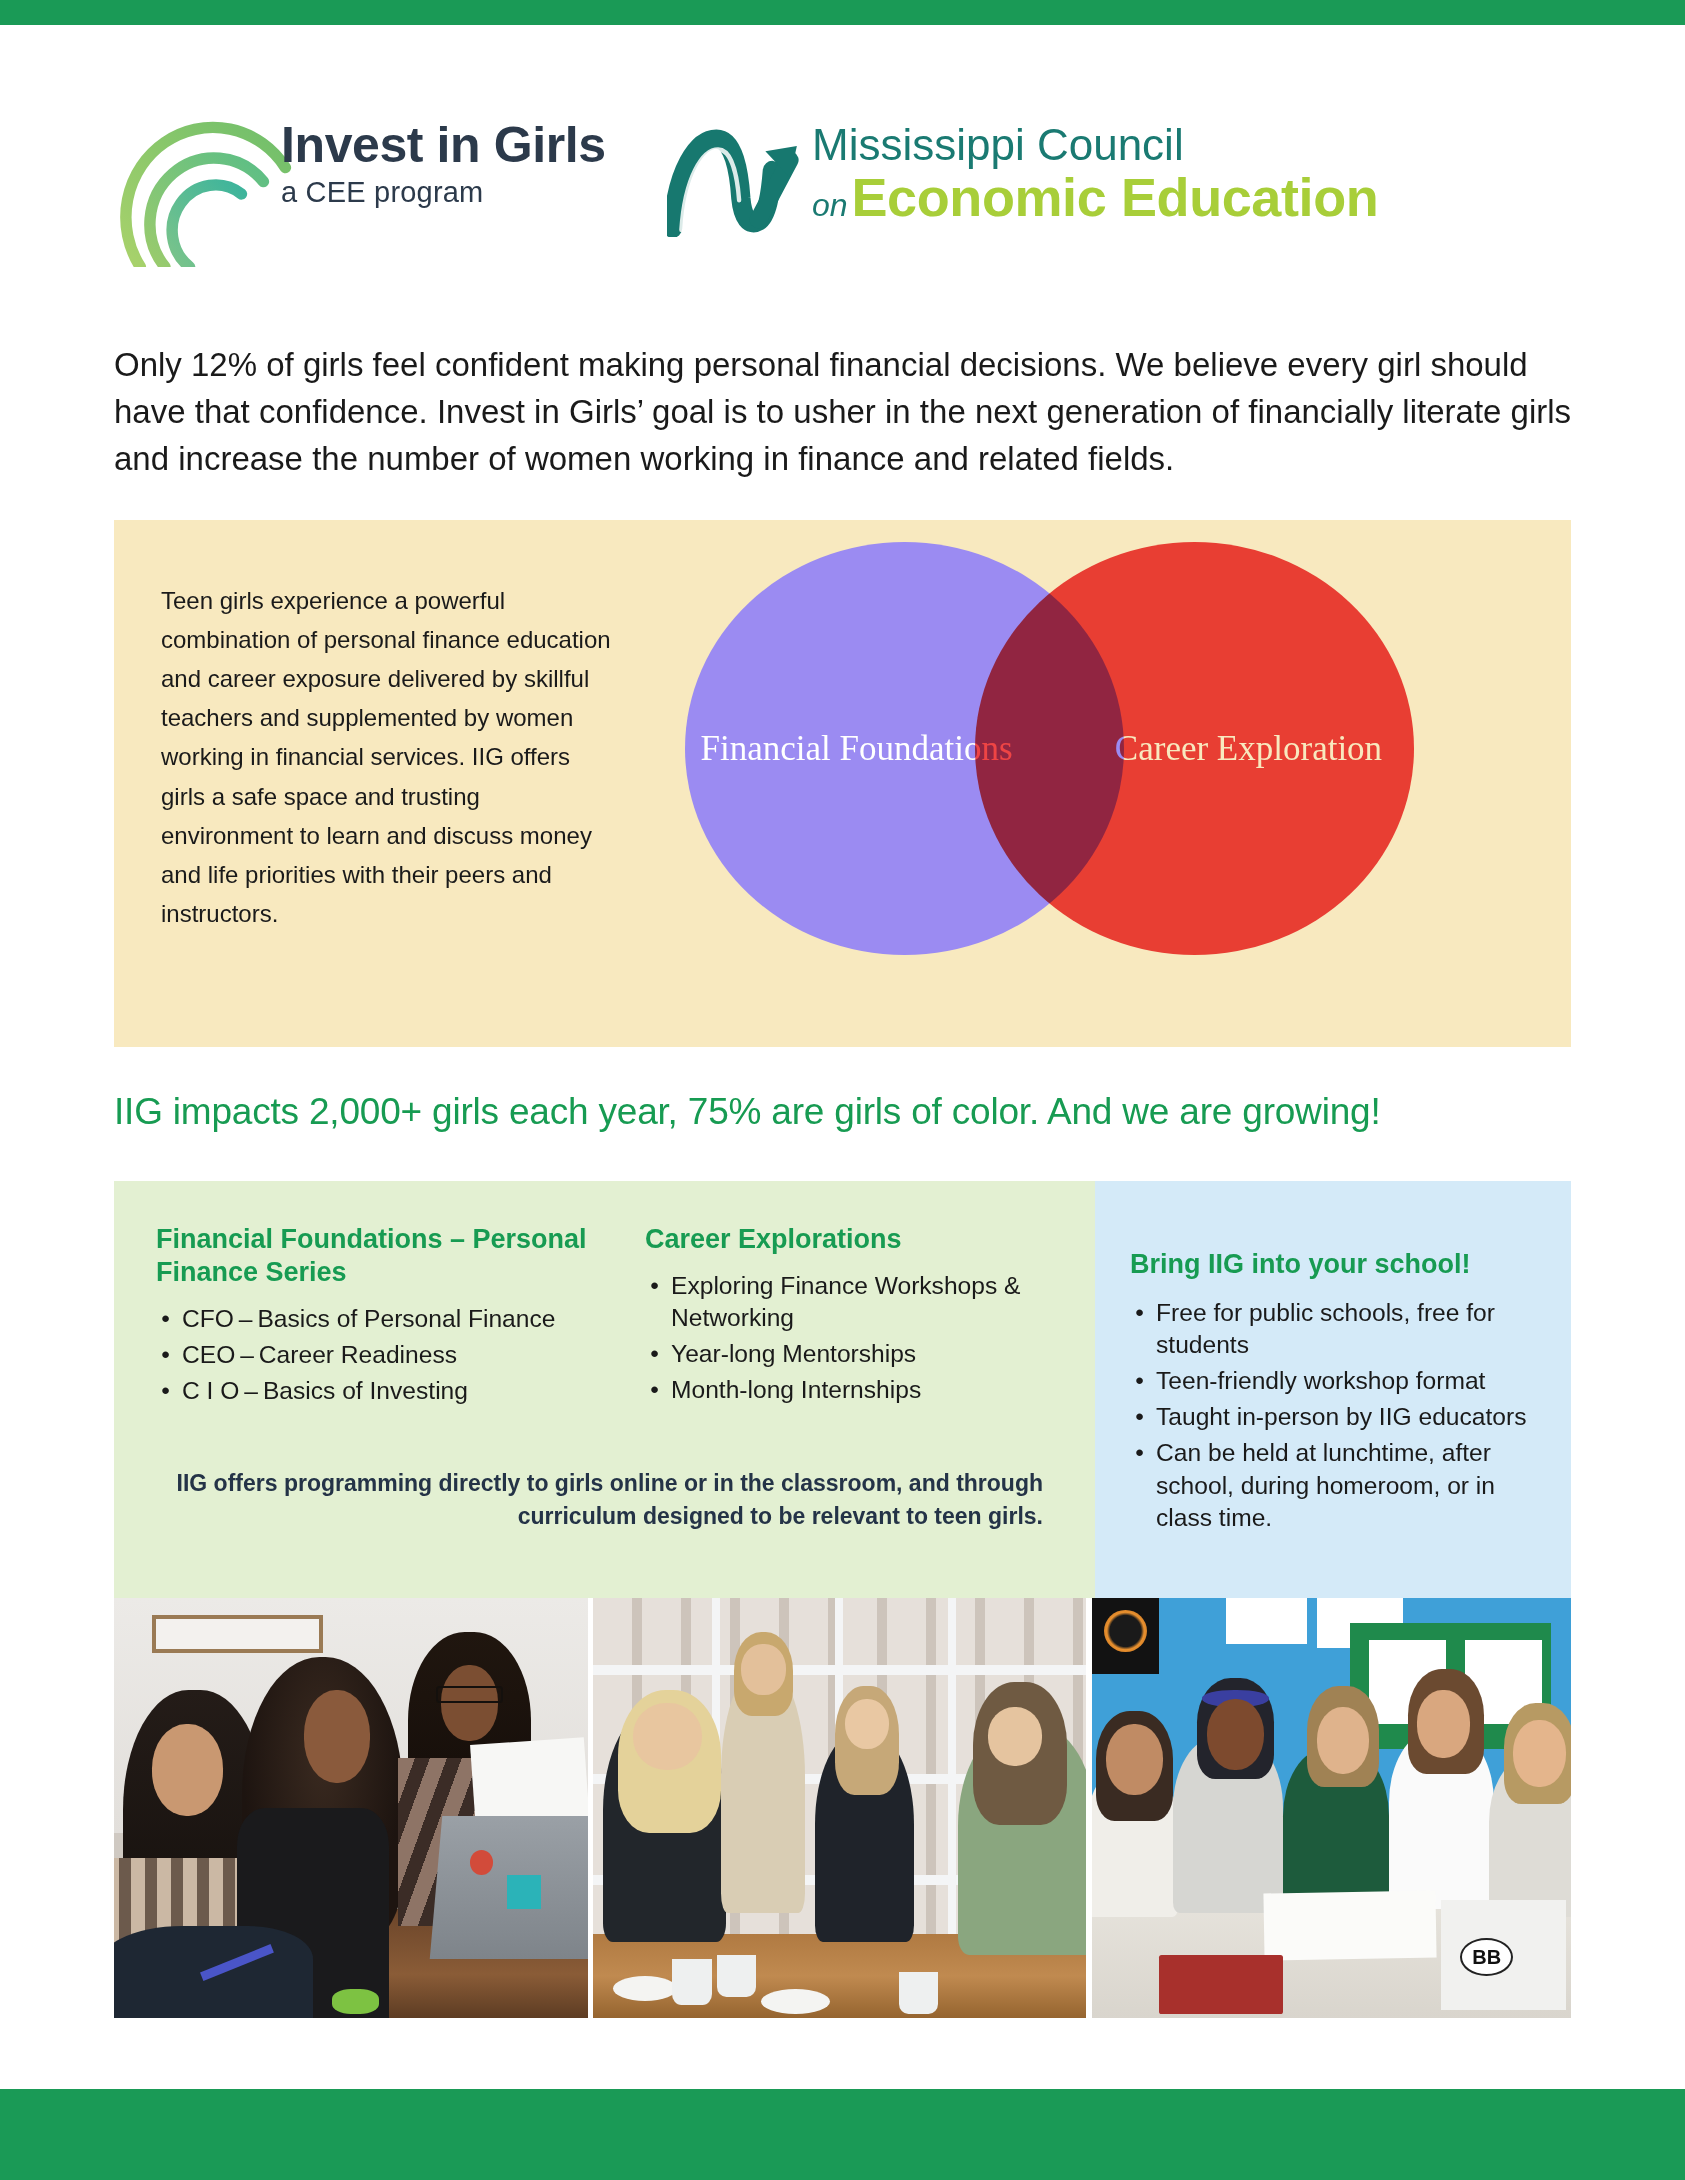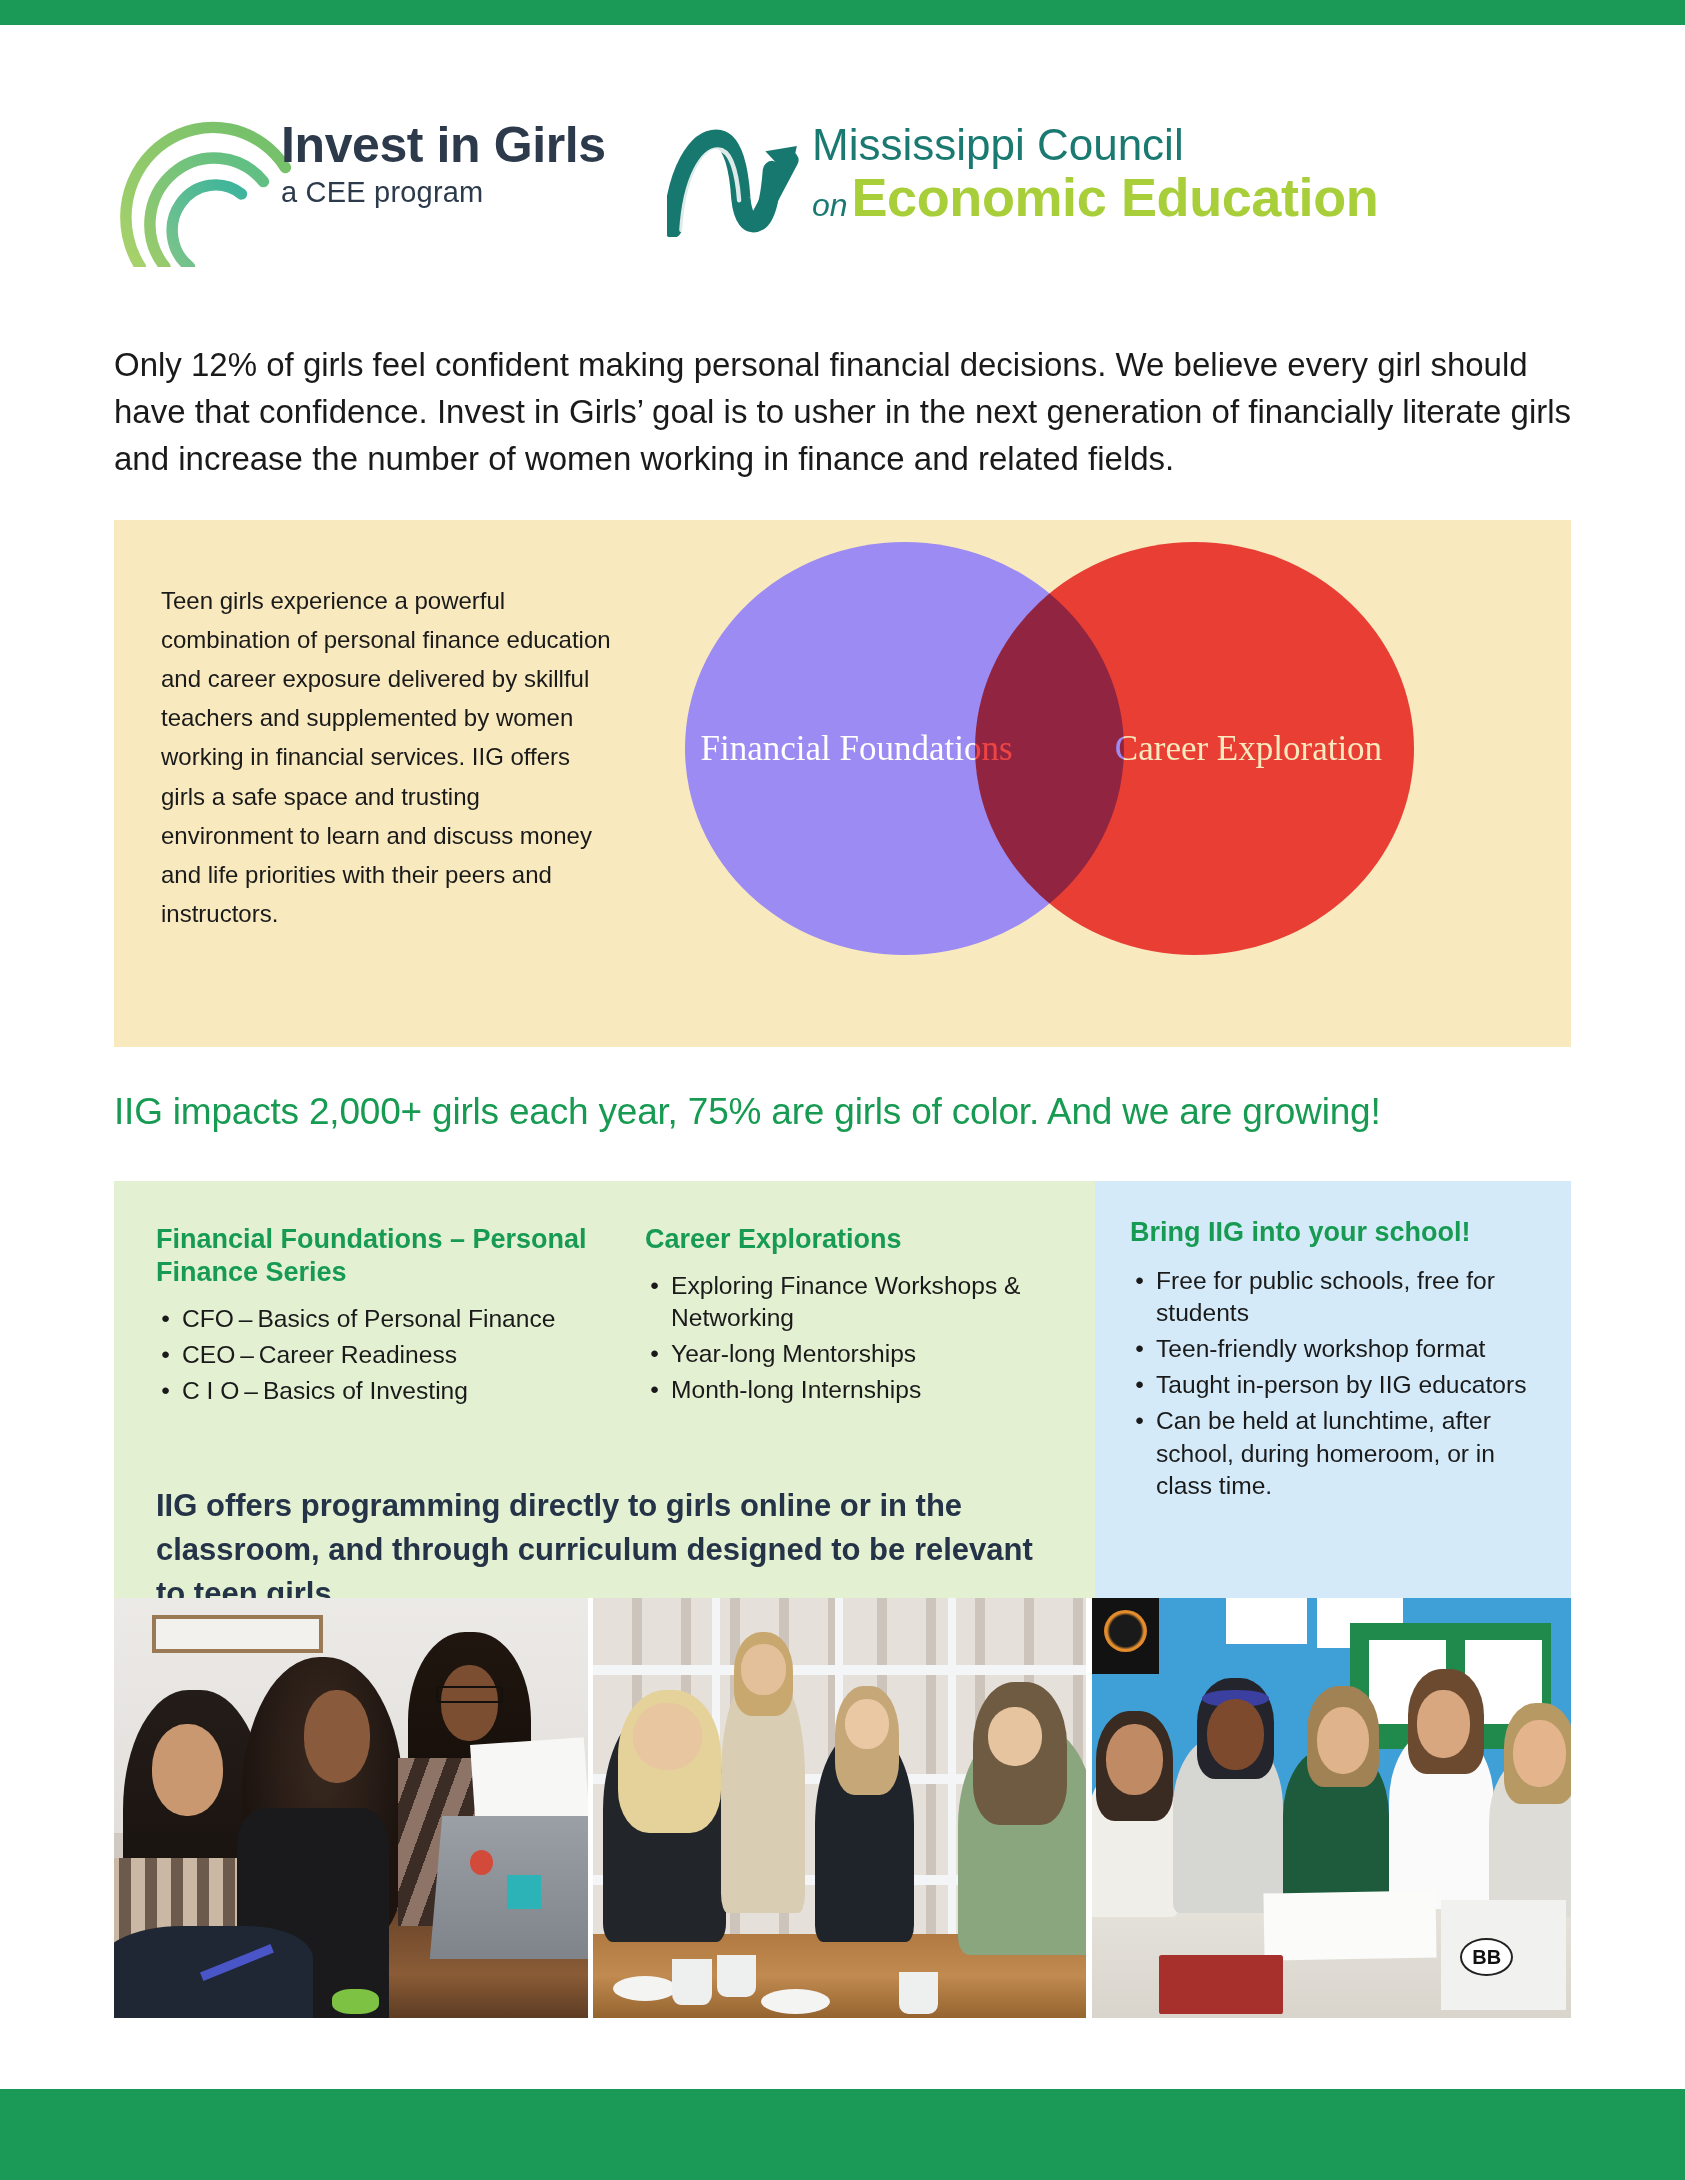--- a/index.html
+++ b/index.html
@@ -182,43 +182,44 @@
     position: absolute; left: 35px; top: 35px;
     width: 421px;
   }
   .col-title {
     font-size: 27px;
     font-weight: bold;
     color: #179B52;
     line-height: 1.22;
     margin-bottom: 14px;
   }
-  .col-blue .col-title { margin-bottom: 16px; }
+  .col-blue .col-title { margin-bottom: 16px; margin-top: 32px; }
   ul.bullets { list-style: none; }
   ul.bullets li {
     position: relative;
     padding-left: 26px;
     font-size: 24.6px;
     line-height: 1.32;
     color: #1A1A1A;
     margin-bottom: 3.5px;
   }
   ul.bullets li::before {
     content: "\2022";
     position: absolute;
     left: 5.3px;
     top: 0;
   }
   .footnote {
-    margin-top: 40px;
-    font-size: 31px;
+    margin-top: 23px;
+    font-size: 23px;
     font-weight: bold;
     line-height: 1.42;
     color: #243347;
     width: 887px;
+    text-align: right;
   }
 
   
   .photos {
     position: absolute; left: 114px; top: 1598px;
     width: 1457px; height: 420px;
     display: flex;
     gap: 5.3px;
   }
   .photo {

